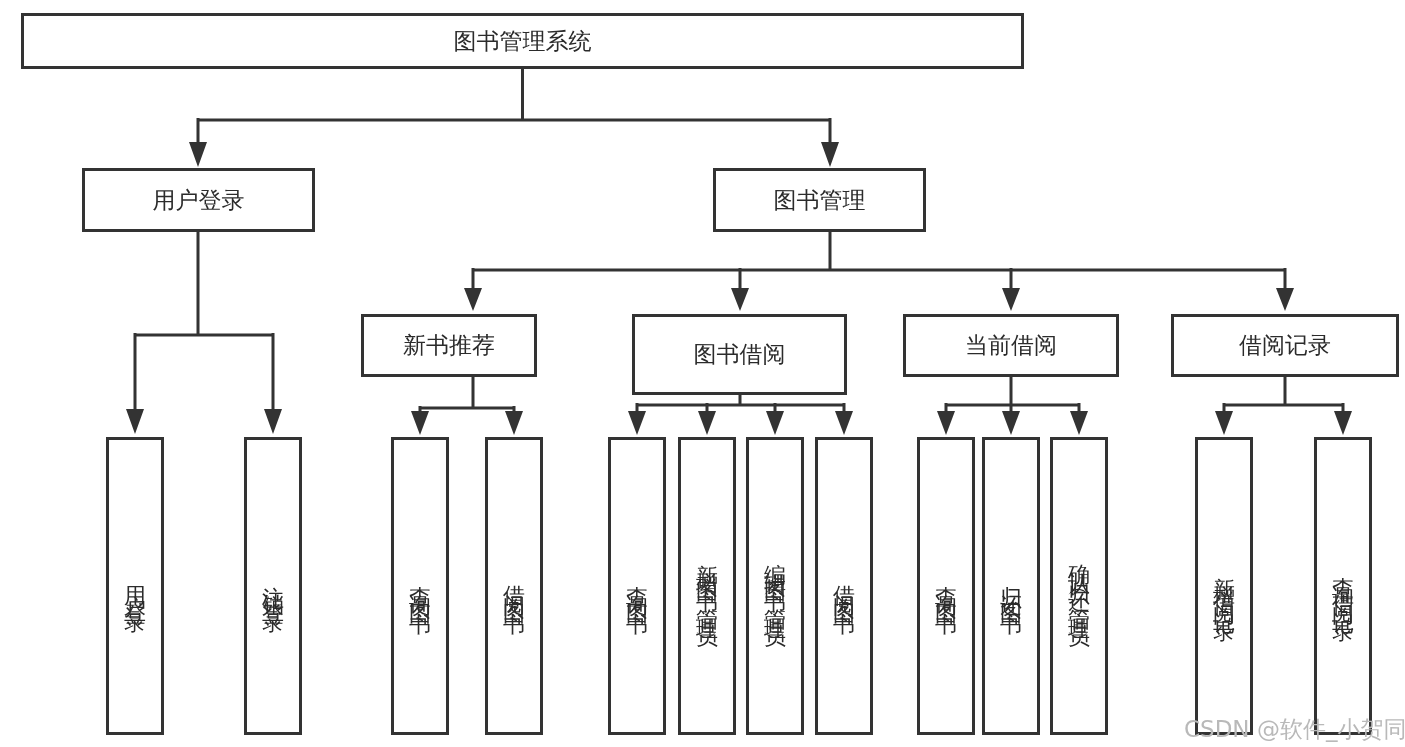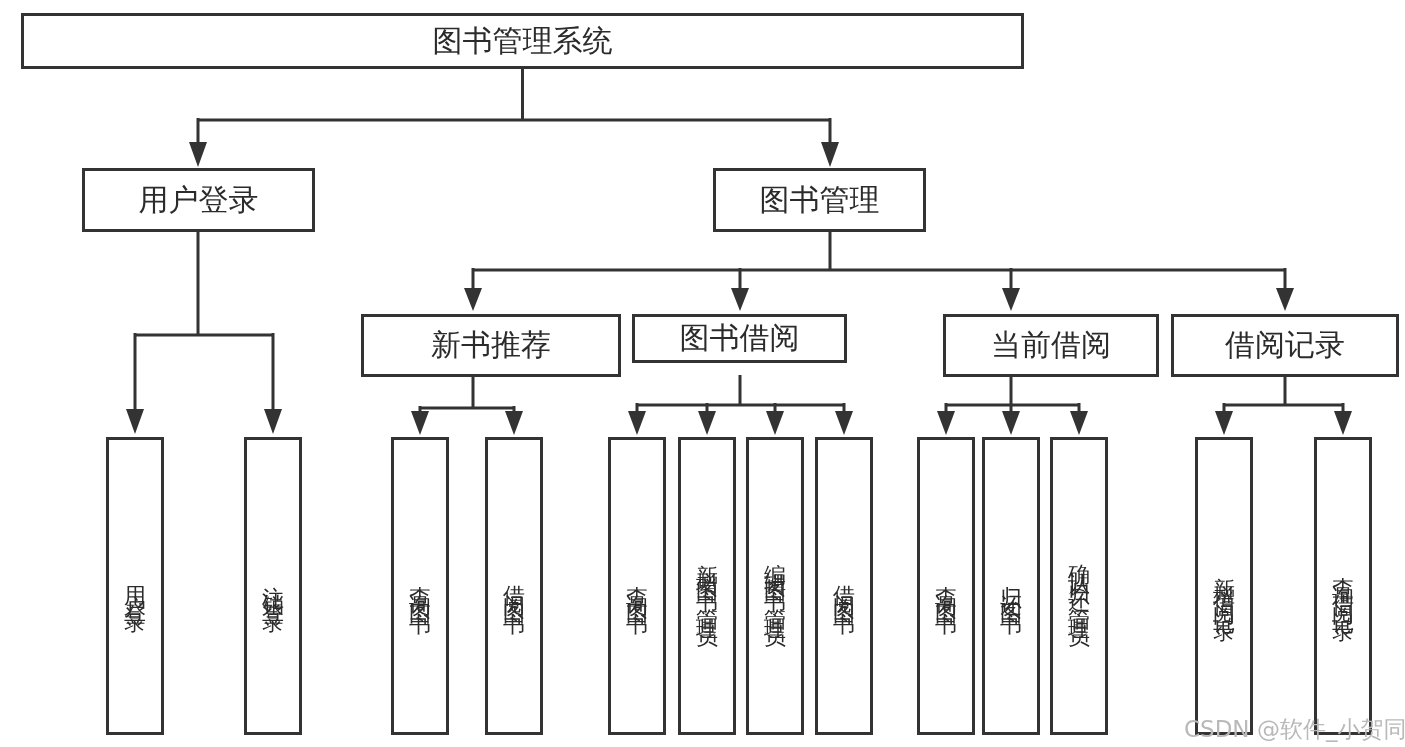--- a/index.html
+++ b/index.html
@@ -16,21 +16,21 @@
     position: absolute;
     box-sizing: border-box;
     border: 3px solid var(--line, #333333);
     background: var(--box-bg, #ffffff);
     display: flex;
     align-items: center;
     justify-content: center;
   }
   .box .lbl {
     color: var(--text, #2b2b2b);
-    font-size: 30px;
+    font-size: 23px;
     white-space: nowrap;
   }
   .leaf .lbl {
     display: block;
     writing-mode: vertical-rl;
     font-size: 22px;
     letter-spacing: 9px;
     white-space: nowrap;
   }
   .watermark {
@@ -83,27 +83,27 @@
     <span class="lbl">图书管理系统</span>
   </div>
 
   <div class="box" style="left:82px;top:168px;width:233px;height:64px;">
     <span class="lbl">用户登录</span>
   </div>
   <div class="box" style="left:713px;top:168px;width:213px;height:64px;">
     <span class="lbl">图书管理</span>
   </div>
 
-  <div class="box" style="left:361px;top:314px;width:260px;height:63px;">
+  <div class="box" style="left:361px;top:314px;width:176px;height:63px;">
     <span class="lbl">新书推荐</span>
   </div>
-  <div class="box" style="left:632px;top:314px;width:215px;height:49px;">
+  <div class="box" style="left:632px;top:314px;width:215px;height:81px;">
     <span class="lbl">图书借阅</span>
   </div>
-  <div class="box" style="left:903px;top:314px;width:216px;height:63px;margin-left:40px;">
+  <div class="box" style="left:903px;top:314px;width:216px;height:63px;">
     <span class="lbl">当前借阅</span>
   </div>
   <div class="box" style="left:1171px;top:314px;width:228px;height:63px;">
     <span class="lbl">借阅记录</span>
   </div>
 
   <div class="box leaf" style="left:106px;top:437px;width:58px;height:298px;">
     <span class="lbl">用户登录</span>
   </div>
   <div class="box leaf" style="left:244px;top:437px;width:58px;height:298px;">

